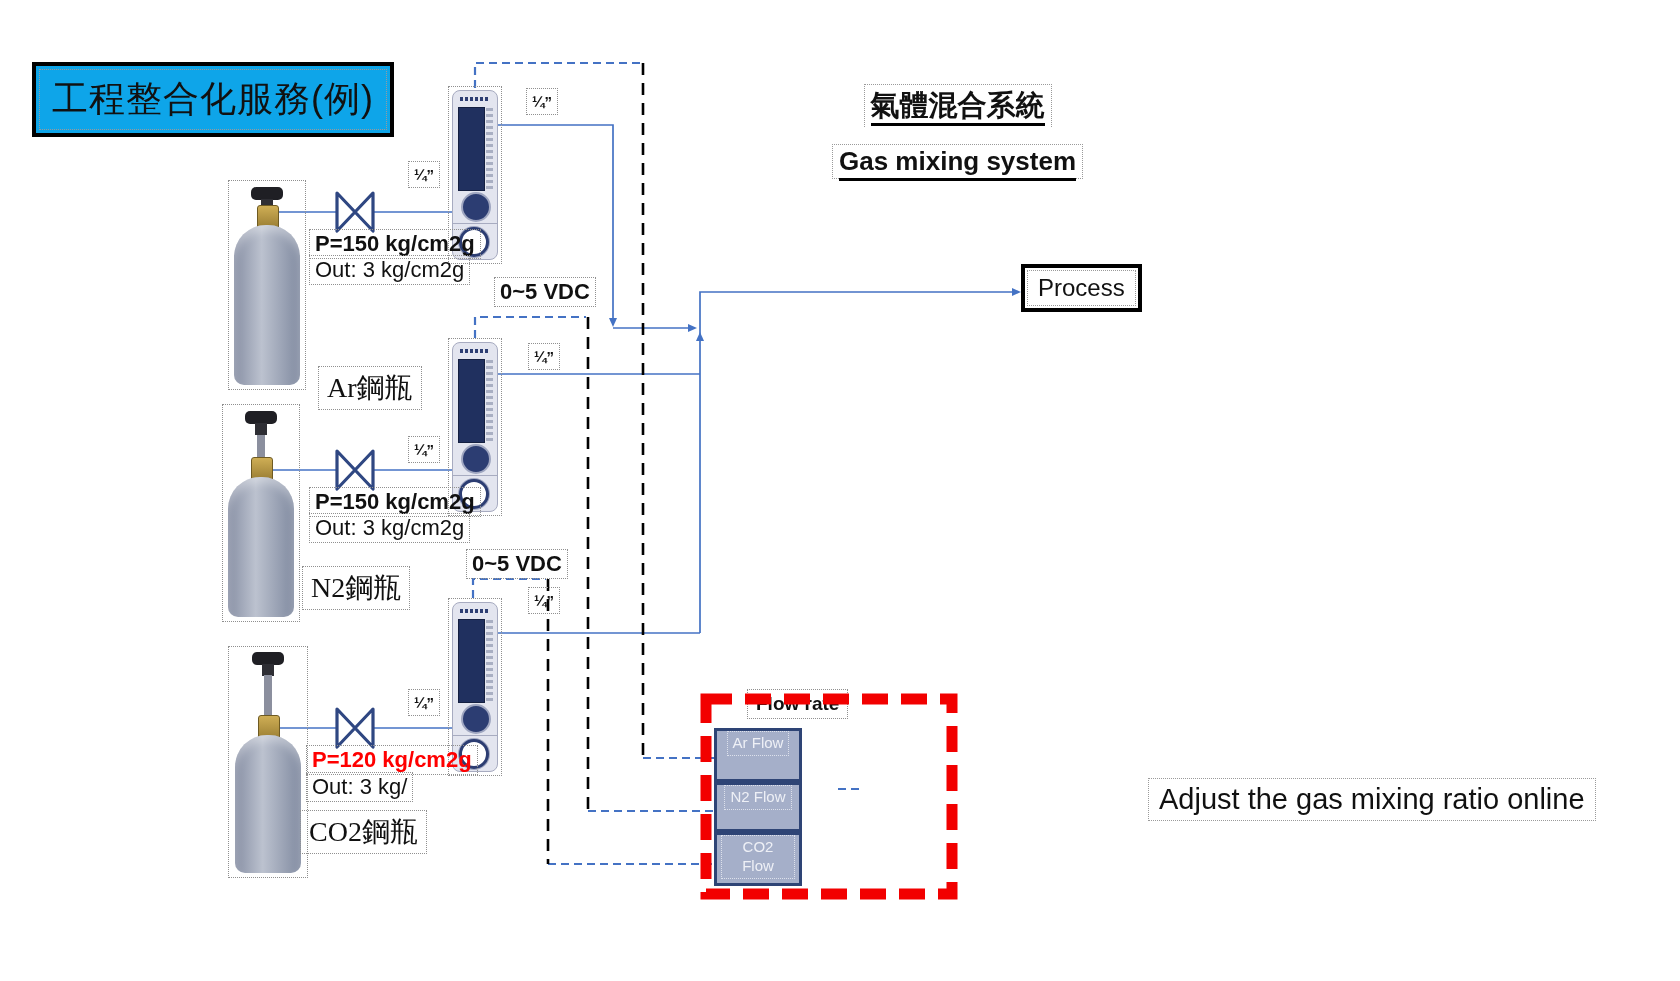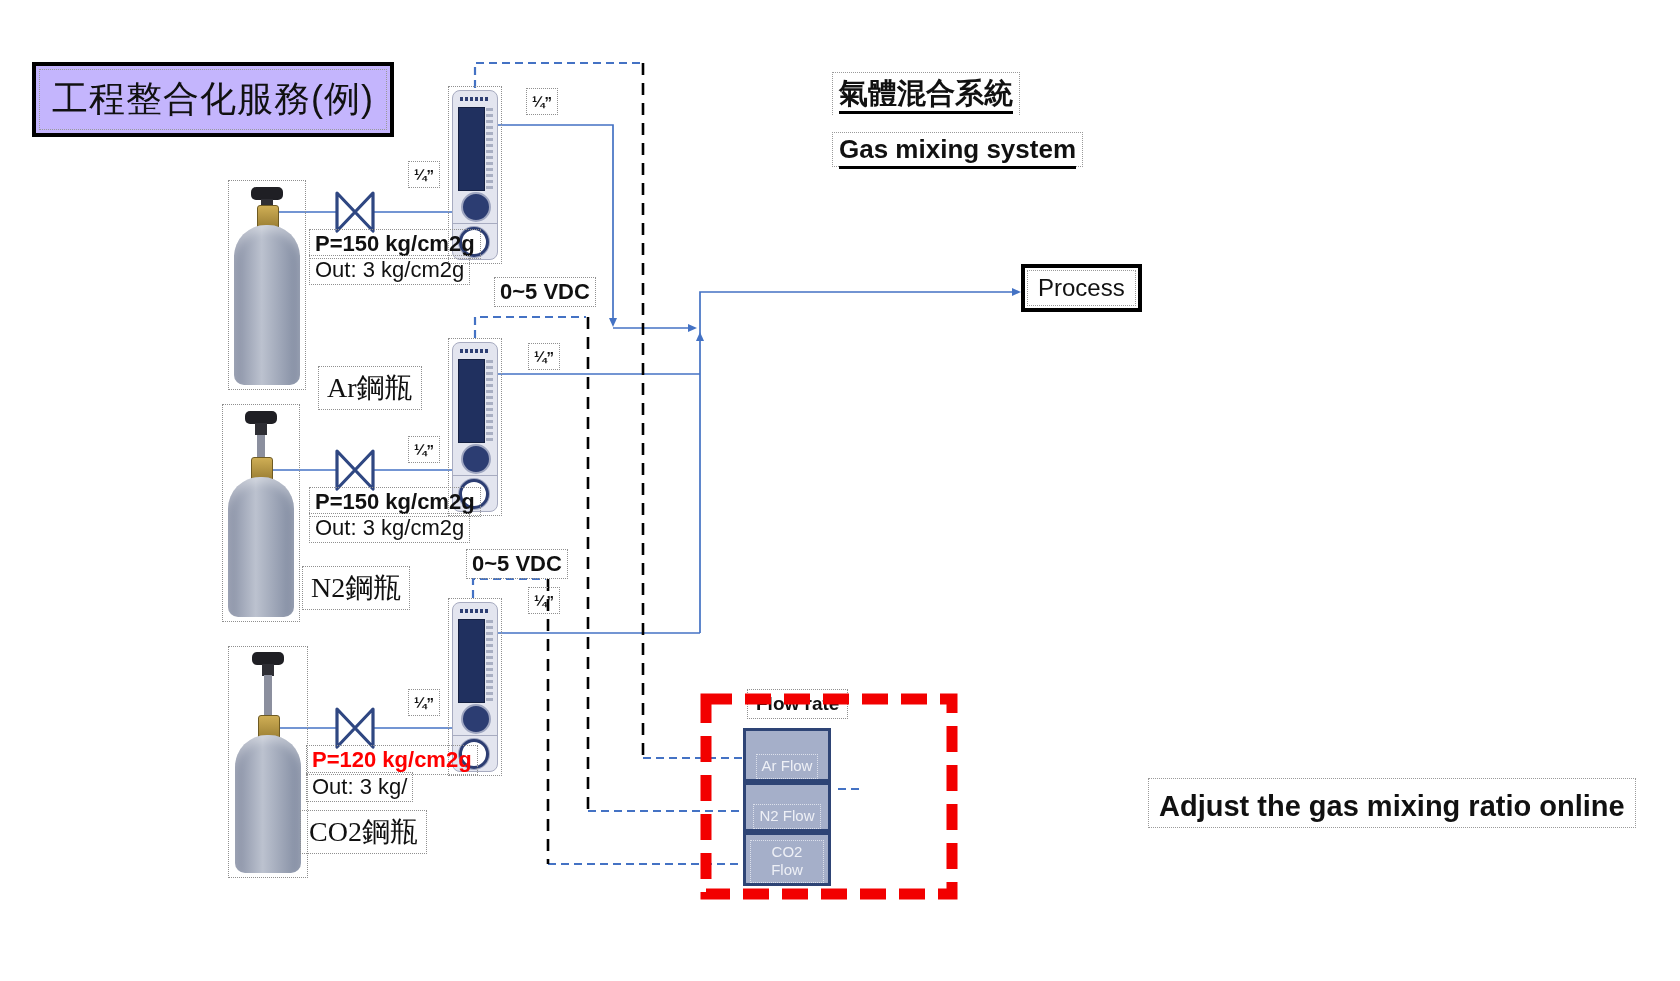--- a/index.html
+++ b/index.html
@@ -4,26 +4,26 @@
 <style>
   html,body{margin:0;padding:0;background:#ffffff;}
   #stage{position:relative;width:1680px;height:981px;background:#ffffff;overflow:hidden;
          font-family:"Liberation Sans",sans-serif;color:#111;}
   .abs{position:absolute;}
   svg{position:absolute;left:0;top:0;}
   .layer-lines{z-index:1;}
   .layer-red{z-index:6;pointer-events:none;}
 
   
-  .title-box{left:32px;top:62px;border:4px solid #000;background:#c4b5fd;z-index:4;}
+  .title-box{left:32px;top:62px;border:4px solid #000;background:#0ea5e9;z-index:4;}
   .title-inner{margin:3px;border:1px dotted #9a9a9a;padding:5px 12px;
                font-size:36px;letter-spacing:1px;white-space:nowrap;}
 
   
-  .sys-head{left:832px;top:72px;z-index:4;}
+  .sys-head{left:832px;top:84px;z-index:4;text-align:center;}
   .sys-zh{display:inline-block;border:1px dotted #9a9a9a;padding:1px 6px;
           font-size:29px;font-weight:bold;border-bottom:0;}
   .sys-zh span,.sys-en span{border-bottom:3px solid #000;padding-bottom:2px;}
   .sys-en{display:inline-block;border:1px dotted #9a9a9a;padding:1px 6px;
           font-size:26px;font-weight:bold;margin-top:17px;}
 
   
   .process-box{left:1021px;top:264px;border:4px solid #000;background:#fff;z-index:4;}
   .process-inner{margin:2px;border:1px dotted #9a9a9a;padding:3px 10px;font-size:24px;white-space:nowrap;}
 
@@ -59,30 +59,30 @@
             background:repeating-linear-gradient(0deg,#a9afc3 0 3px,#e3e5ef 3px 6px);}
   .mfc-knob{position:absolute;left:8px;top:101px;width:26px;height:26px;border-radius:50%;
             background:#2c3d72;border:2px solid #9fa6c0;}
   .mfc-bottom{position:absolute;left:0;top:132px;width:44px;height:36px;border-top:1px solid #a7abc0;}
   .mfc-port{position:absolute;left:6px;top:3px;width:24px;height:24px;border-radius:50%;
             background:#fff;border:3px solid #2c3d72;box-shadow:0 0 0 1px #9fa6c0;}
 
   
   .flow-rate-tag{left:747px;top:689px;border:1px dotted #909090;padding:3px 8px;
                  font-size:19px;font-weight:600;z-index:4;white-space:nowrap;}
-  .flow-box{position:absolute;left:743px;width:88px;border:3px solid #2e4475;background:#a5afc9;
-            z-index:3;display:flex;align-items:flex-end;justify-content:center;box-sizing:border-box;}
+  .flow-box{position:absolute;left:714px;width:88px;border:3px solid #2e4475;background:#a5afc9;
+            z-index:3;display:flex;align-items:flex-start;justify-content:center;box-sizing:border-box;}
   .flow-box span{display:inline-block;border:1px dotted #dde1ec;color:#eef0f6;font-size:15px;
                  padding:2px 5px;text-align:center;max-width:62px;line-height:1.25;}
 
   
   .adjust-block{left:1148px;top:778px;border:1px dotted #9a9a9a;padding:4px 10px;z-index:4;}
   .adjust-zh{font-size:27px;font-weight:bold;white-space:nowrap;}
   .adjust-zh span{border-bottom:3px solid #000;padding-bottom:2px;}
-  .adjust-en{font-size:29px;margin-top:7px;white-space:nowrap;font-weight:bold;}
+  .adjust-en{font-size:29px;white-space:nowrap;}
 </style>
 </head>
 <body>
 
 <div id="stage">
 
   <svg class="layer-lines" width="1680" height="981">
 
     <g stroke="#4472c4" stroke-width="1.7" fill="none">
       <path d="M258 212 H452"></path>

